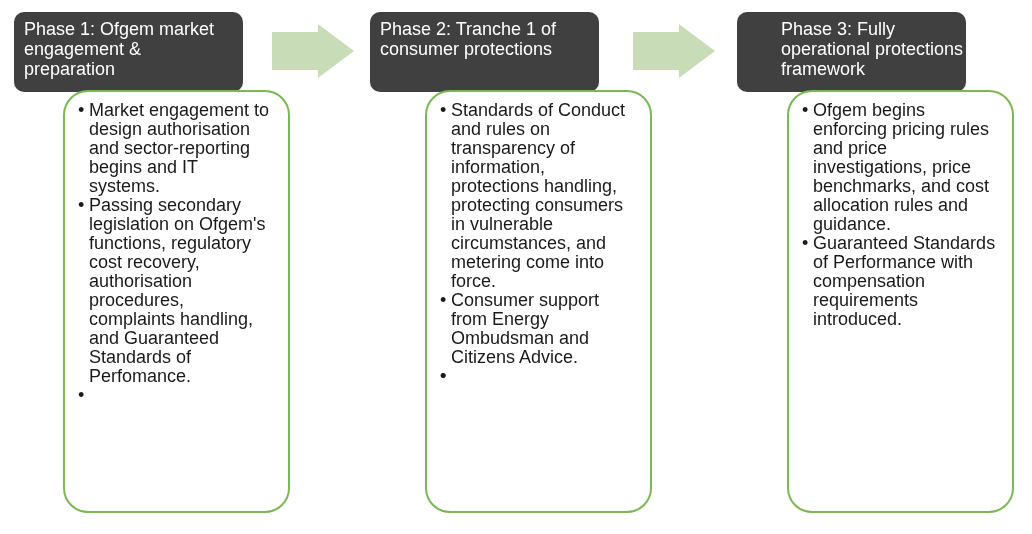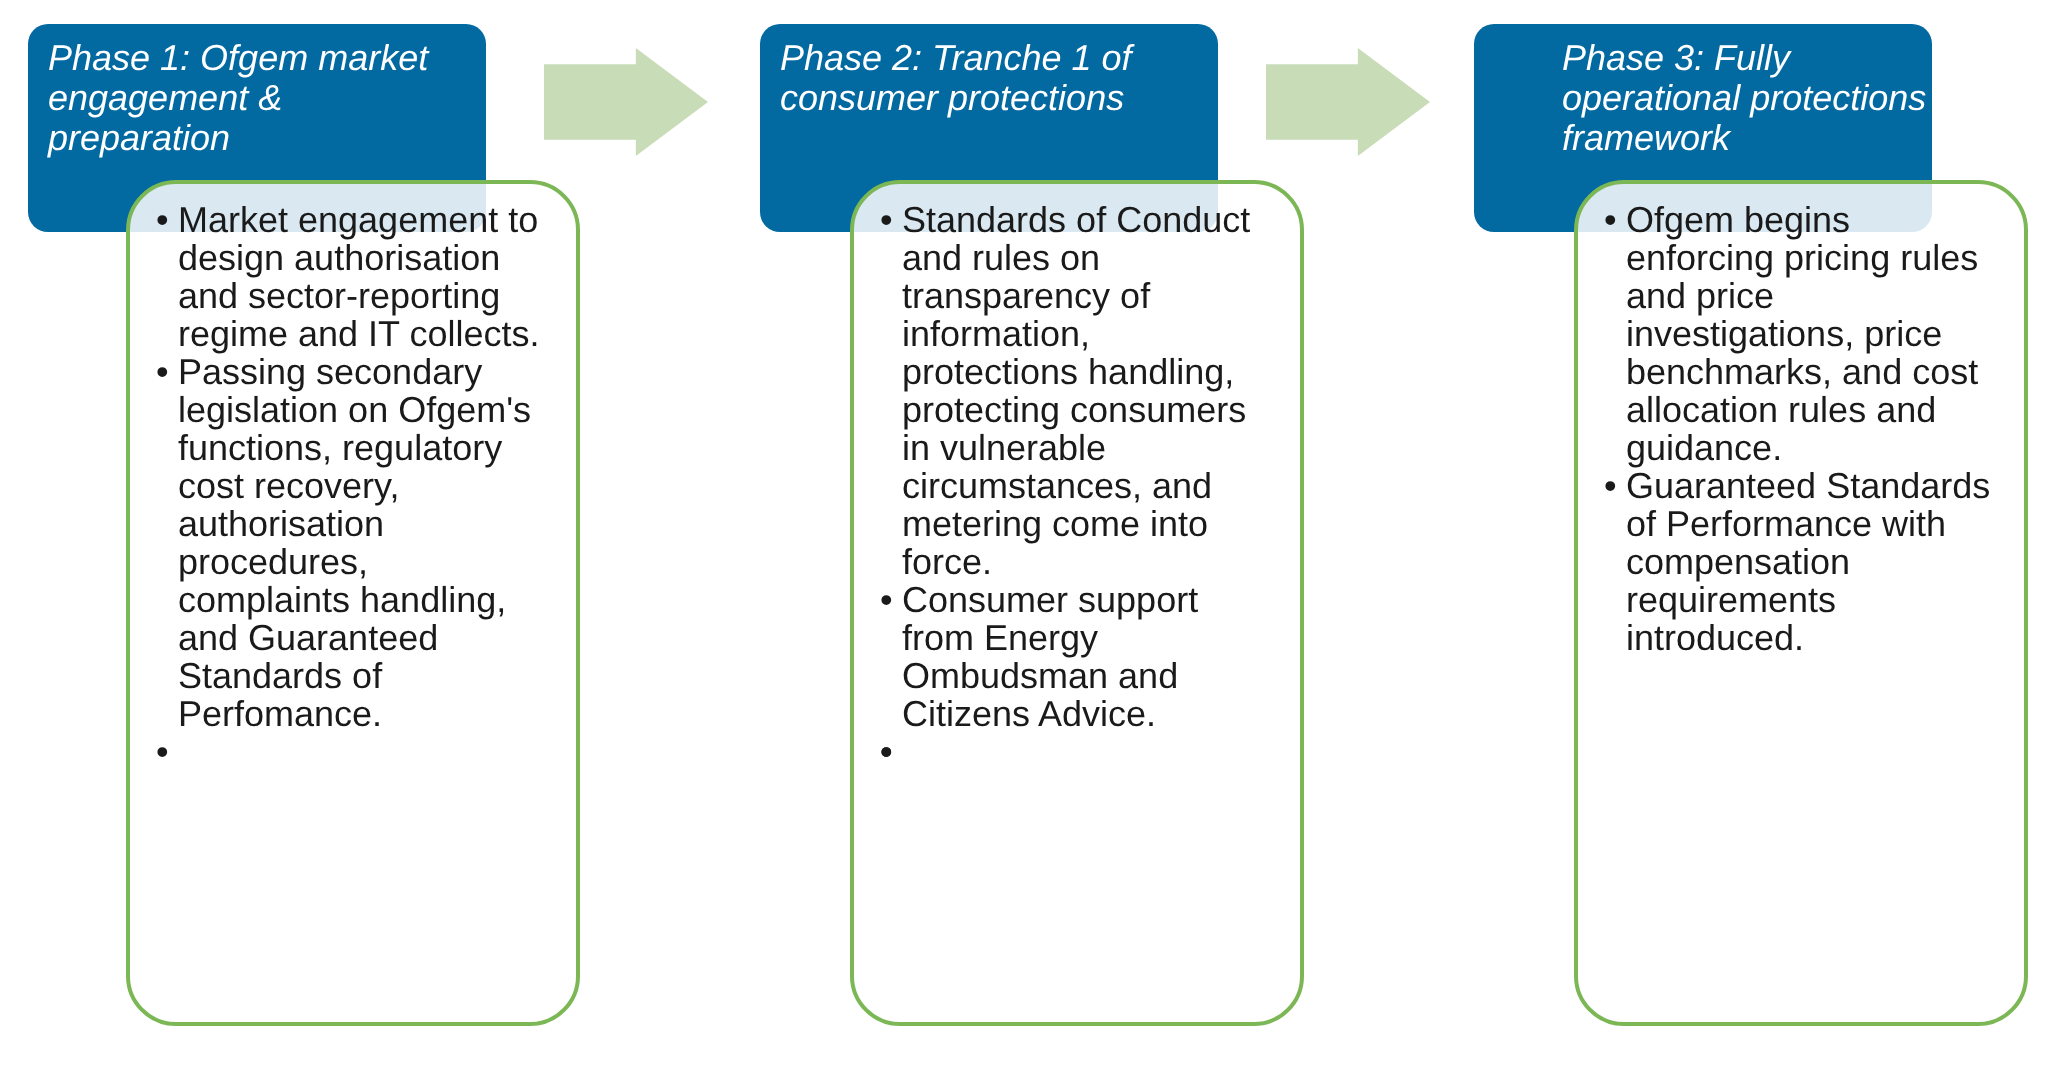--- a/index.html
+++ b/index.html
@@ -1,41 +1,41 @@
 <!DOCTYPE html>
 <html><head>
 <meta charset="utf-8">
 <style>
   html,body { margin:0; padding:0; background:#ffffff; }
   .canvas {
     position:relative; width:1032px; height:534px; background:#ffffff;
     font-family:"Liberation Sans", sans-serif; overflow:hidden;
   }
   .phase-header {
-    position:absolute; top:12px; width:229px; height:104px;
-    background:#0369a1; border-radius:10px;
+    position:absolute; top:12px; width:229px; height:80px;
+    background:#404040; border-radius:10px;
     color:#ffffff; box-sizing:border-box; padding:7px 0 0 10px;
-    font-size:18px; line-height:20px; z-index:1;font-style:italic;
+    font-size:18px; line-height:20px; z-index:1;
   }
   .phase-title { display:block; width:194px; }
   .phase-card {
     position:absolute; top:90px; width:227px; height:423px;
     box-sizing:border-box; background:rgba(255,255,255,0.85);
     border:2px solid #7cb756; border-radius:25px;
     padding:9px 0 0 13px; z-index:2;
   }
   .bullets {
     margin:0; padding:0; list-style:none;
     font-size:18px; line-height:19px; color:#1a1a1a;
   }
   .bullets li { position:relative; padding-left:11px; box-sizing:content-box; width:var(--textw); }
   .dot { position:absolute; left:0; top:0; }
   .p1 .phase-header { left:14px; }
   .p1 .phase-card  { left:63px;  --textw:183.6px; }
-  .p2 .phase-header { left:380px; }
+  .p2 .phase-header { left:370px; }
   .p2 .phase-card  { left:425px; --textw:175.2px; }
   .p3 .phase-header { left:737px;padding-left:44px; }
   .p3 .phase-card  { left:787px; --textw:185px; }
   .arrow {
     position:absolute; top:24px; width:82px; height:54px; background:#c9dcb8;
     clip-path:polygon(0 15%, 56% 15%, 56% 0, 100% 50%, 56% 100%, 56% 85%, 0 85%);
     z-index:0;
   }
   .arrow1 { left:272px; }
   .arrow2 { left:633px; }
@@ -44,21 +44,21 @@
 <body>
 
 <div class="canvas">
 
   <section class="phase p1">
     <div class="phase-header">
       <span class="phase-title">Phase 1: Ofgem market engagement &amp; preparation</span>
     </div>
     <div class="phase-card">
       <ul class="bullets">
-        <li><span class="dot">•</span><span>Market engagement to design authorisation and sector-reporting regime and IT collects.</span></li>
+        <li><span class="dot">•</span><span>Market engagement to design authorisation and sector-reporting begins and IT systems.</span></li>
         <li><span class="dot">•</span><span>Passing secondary legislation on Ofgem's functions, regulatory cost recovery, authorisation procedures, complaints handling, and Guaranteed Standards of Perfomance.</span></li>
         <li><span class="dot">•</span></li>
       </ul>
     </div>
   </section>
 
   <div class="arrow arrow1"></div>
 
   <section class="phase p2">
     <div class="phase-header">

